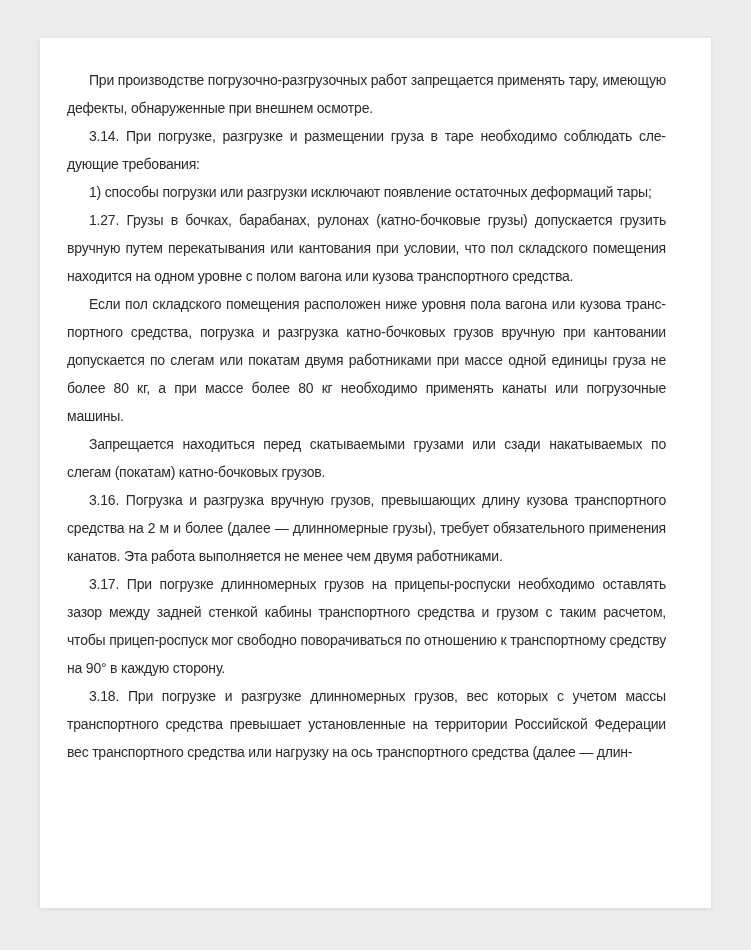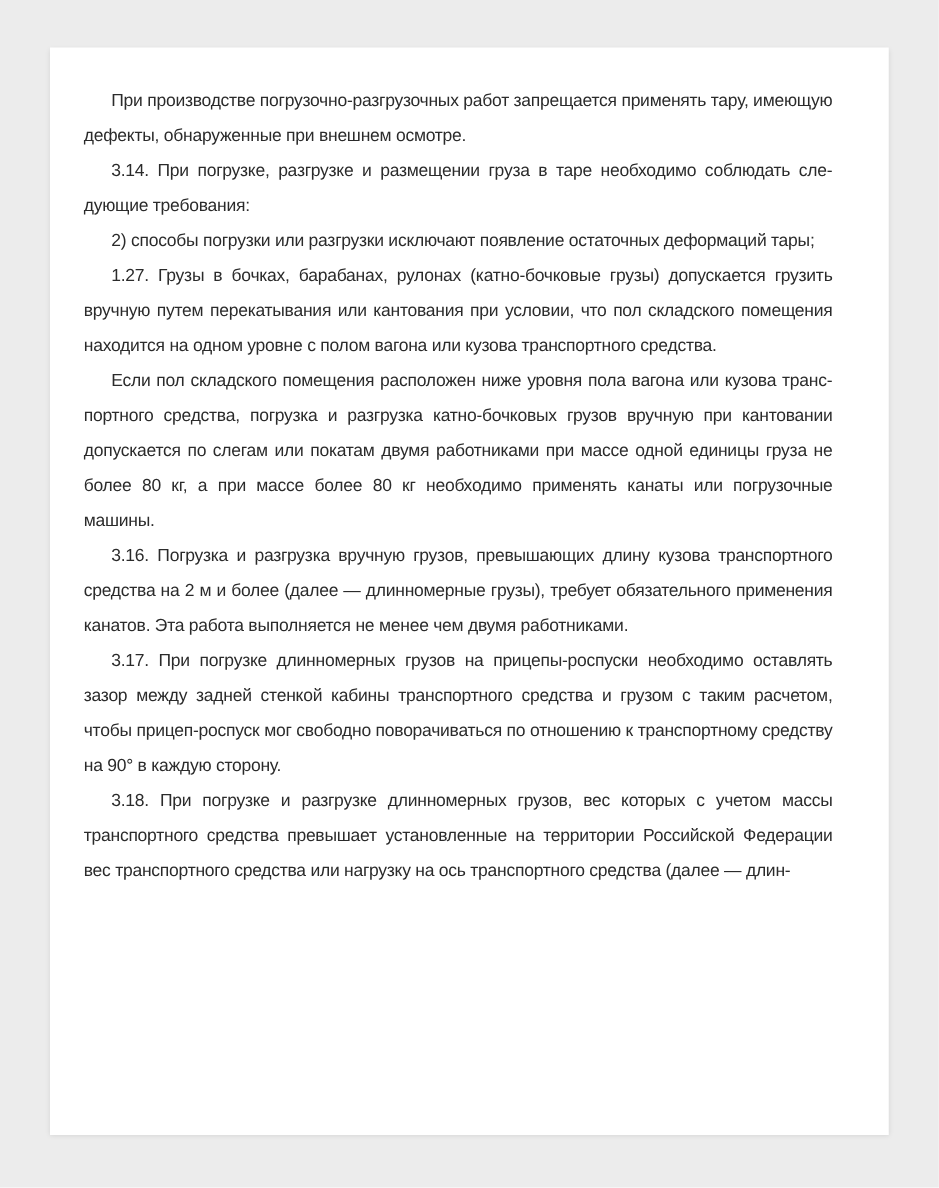--- a/index.html
+++ b/index.html
@@ -44,20 +44,21 @@
     -webkit-hyphens: manual;
   }
 </style>
 </head>
 <body>
 
 <div class="page">
   <div class="content">
     <p>При производстве погрузочно-разгрузочных работ запрещается применять тару, име­ющую дефекты, обнаруженные при внешнем осмотре.</p>
     <p>3.14. При погрузке, разгрузке и размещении груза в таре необходимо соблюдать сле­дующие требования:</p>
-    <p>2) способы погрузки или разгрузки исключают появление остаточных деформаций тары;</p>
+    <p>1) способы погрузки или разгрузки исключают появление остаточных деформаций тары;</p>
     <p>1.27. Грузы в бочках, барабанах, рулонах (катно-бочковые грузы) допускается грузить вручную путем перекатывания или кантования при условии, что пол складского помещения находится на одном уровне с полом вагона или кузова транспортного средства.</p>
     <p>Если пол складского помещения расположен ниже уровня пола вагона или кузова транс­портного средства, погрузка и разгрузка катно-бочковых грузов вручную при кантовании допускается по слегам или покатам двумя работниками при массе одной единицы груза не более 80 кг, а при массе более 80 кг необходимо применять канаты или погрузочные машины.</p>
+    <p>Запрещается находиться перед скатываемыми грузами или сзади накатываемых по слегам (покатам) катно-бочковых грузов.</p>
     <p>3.16. Погрузка и разгрузка вручную грузов, превышающих длину кузова транспортного средства на 2 м и более (далее — длинномерные грузы), требует обязательного применения канатов. Эта работа выполняется не менее чем двумя работниками.</p>
     <p>3.17. При погрузке длинномерных грузов на прицепы-роспуски необходимо оставлять зазор между задней стенкой кабины транспортного средства и грузом с таким расчетом, чтобы прицеп-роспуск мог свободно поворачиваться по отношению к транспортному средству на 90° в каждую сторону.</p>
     <p>3.18. При погрузке и разгрузке длинномерных грузов, вес которых с учетом массы транспортного средства превышает установленные на территории Российской Федерации вес транспортного средства или нагрузку на ось транспортного средства (далее — длин-</p>
   </div>
 </div>
 
 </body></html>

